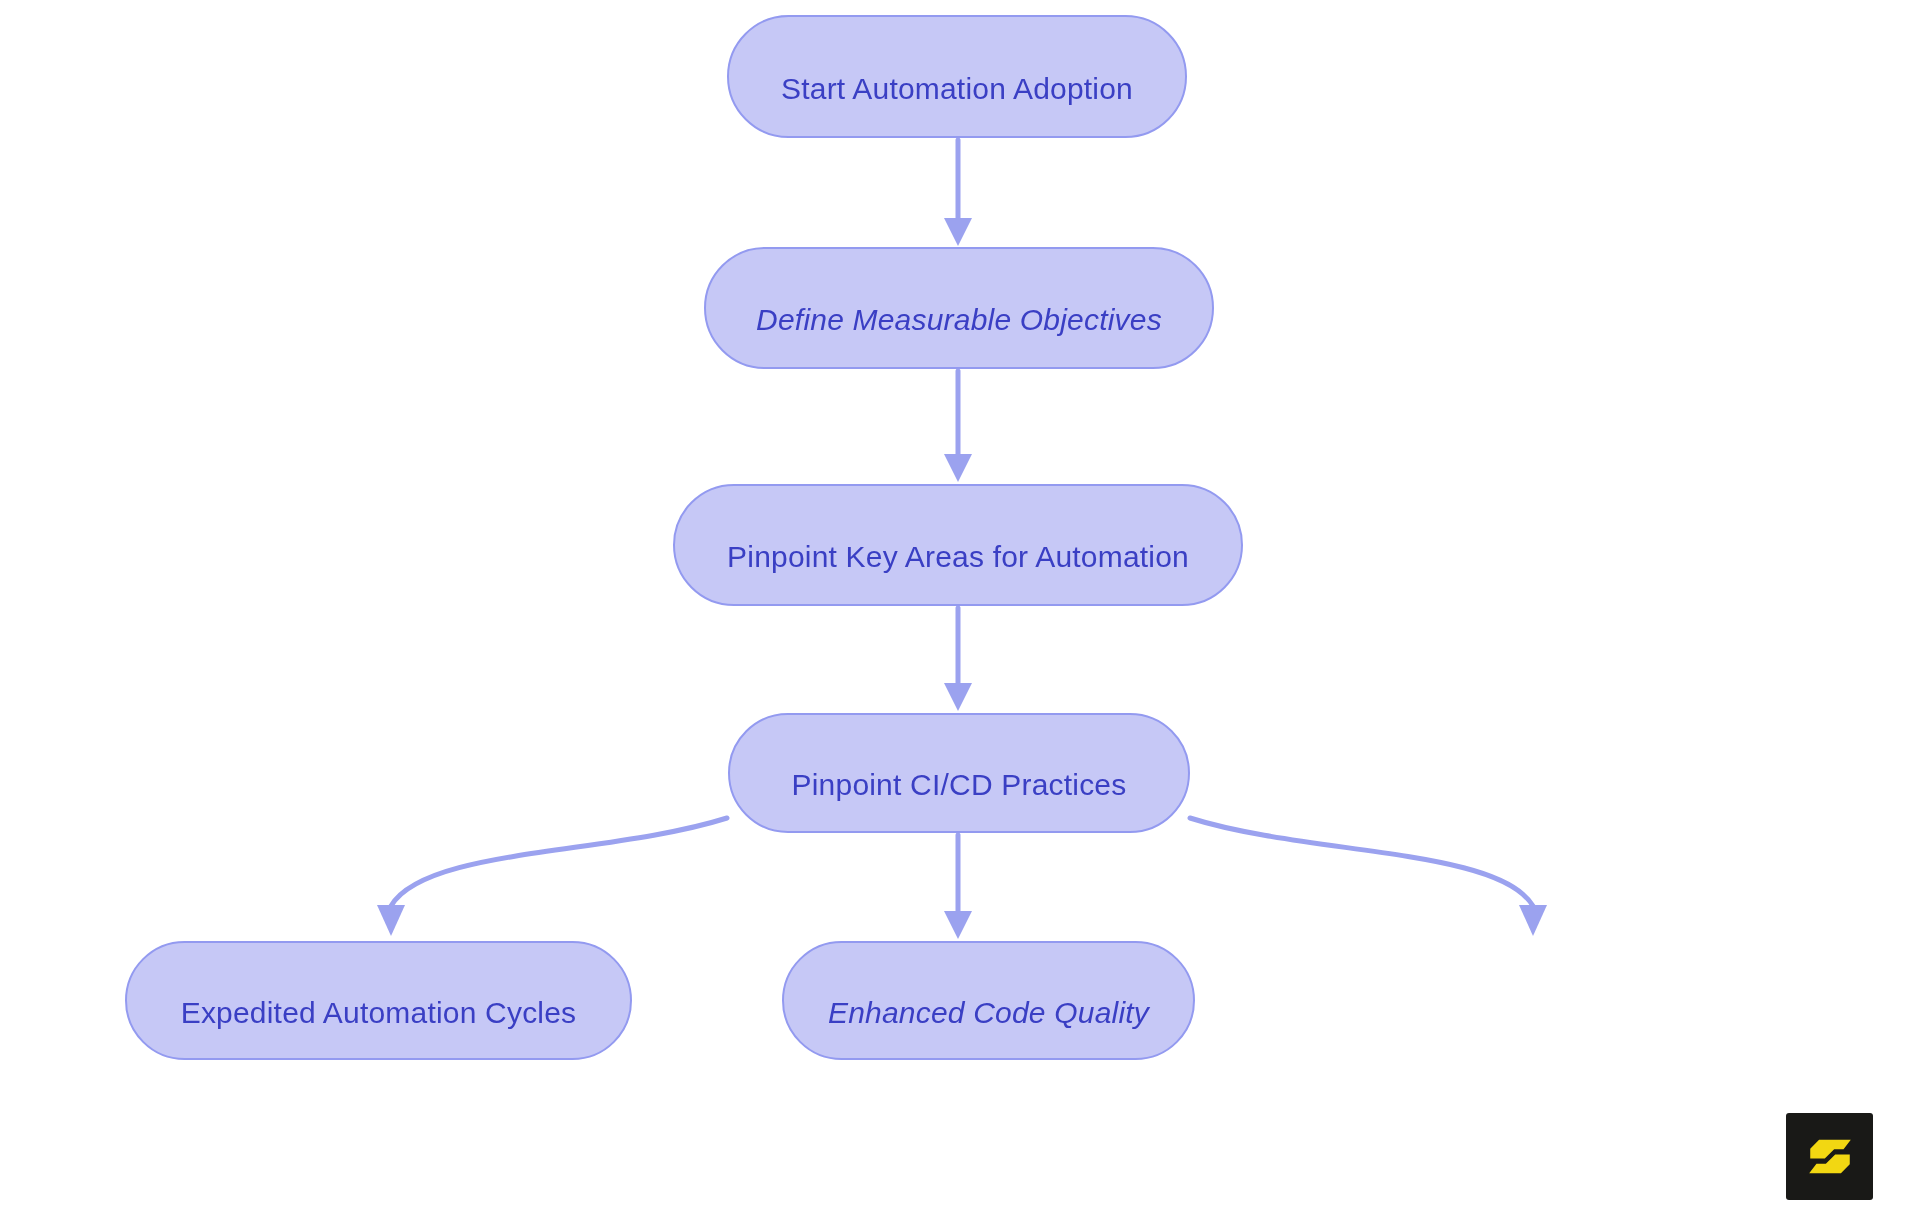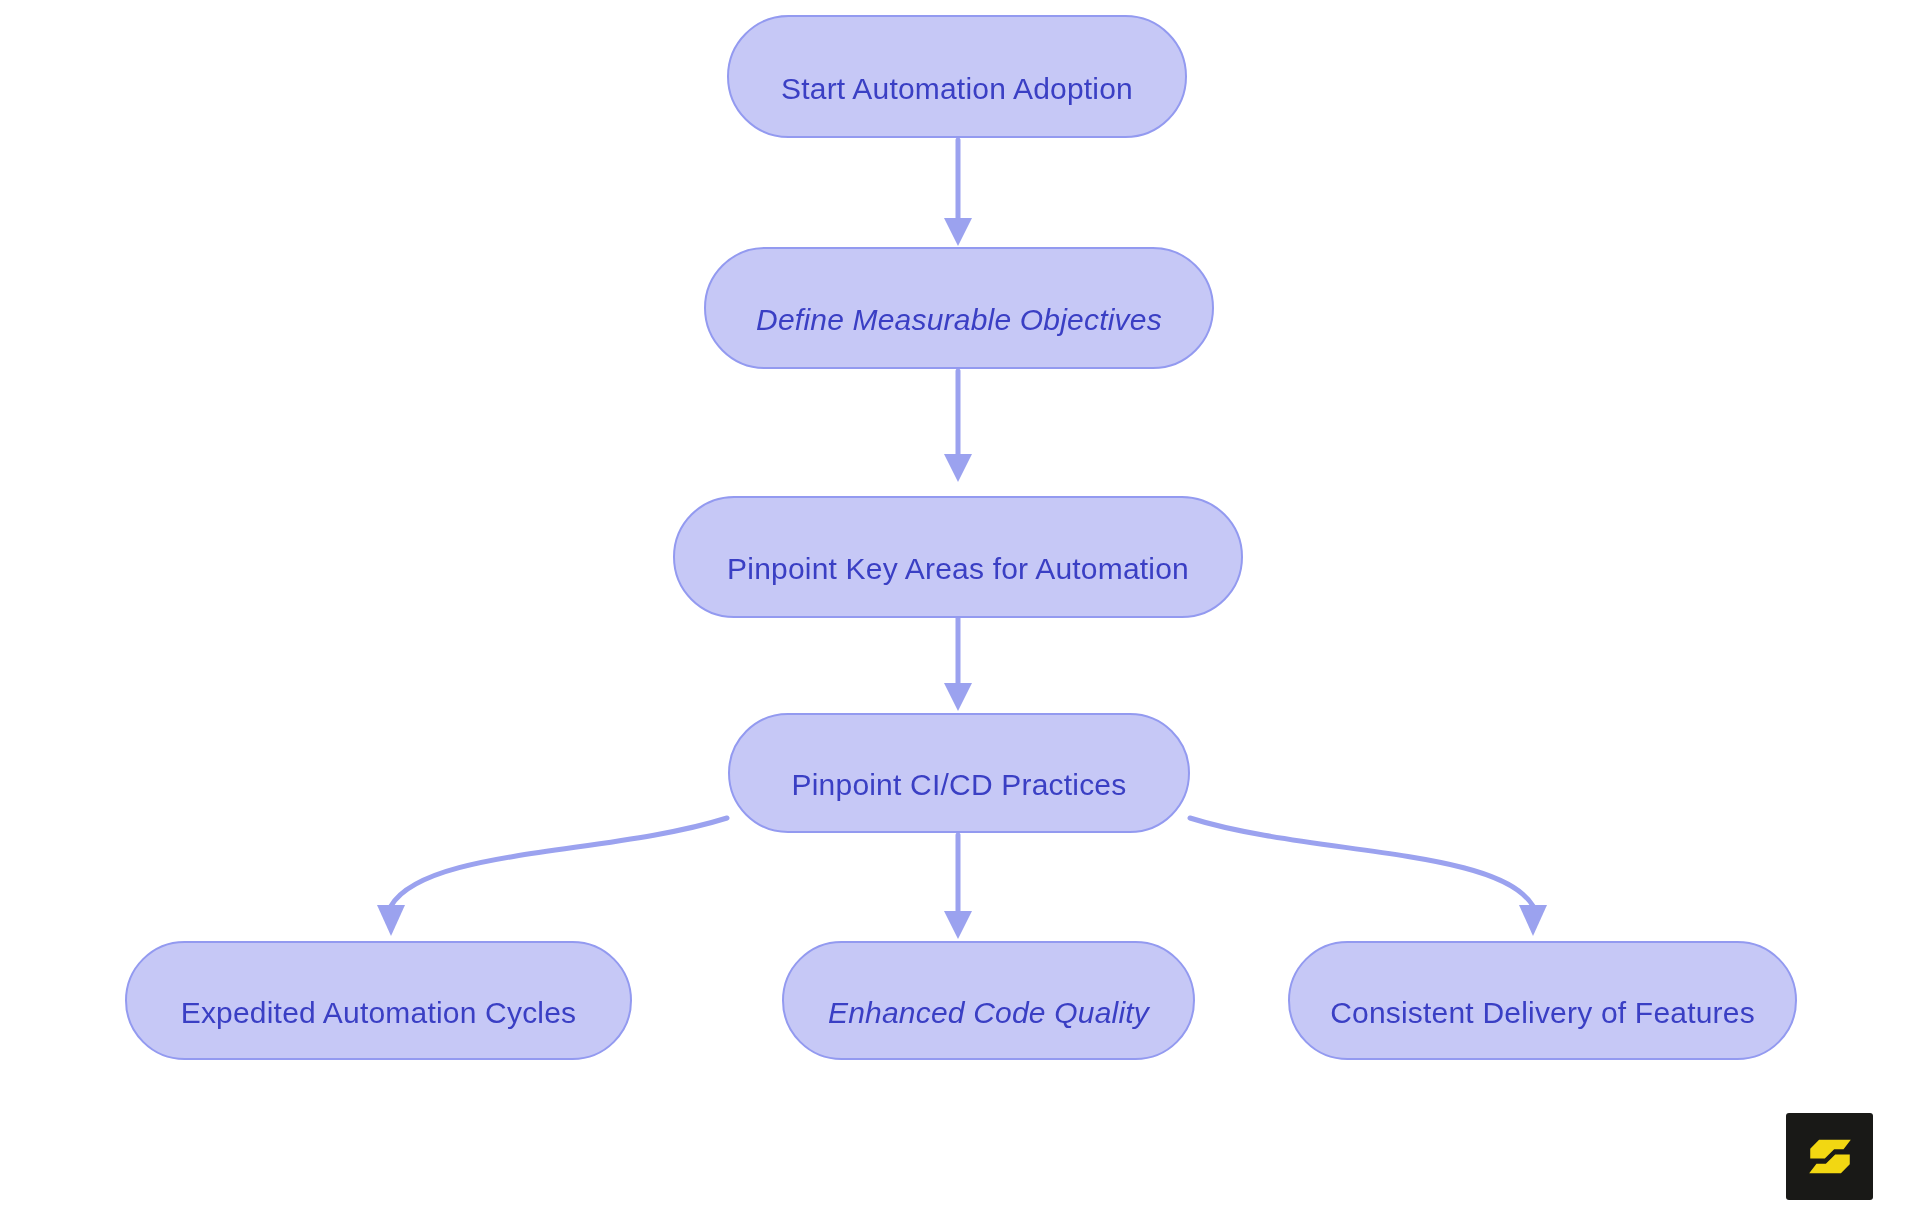--- a/index.html
+++ b/index.html
@@ -46,21 +46,21 @@
     color:var(--node-text);
     font-size:30px;
     line-height:1.2;
     text-align:center;
     white-space:nowrap;
     letter-spacing:0.2px;
     margin-top:24px;
   }
   #node-start     {left:727px;  top:15px;  width:460px; height:123px;}
   #node-define    {left:704px;  top:247px; width:510px; height:122px;font-style:italic;}
-  #node-pinpoint  {left:673px;  top:496px; width:570px; height:122px;justify-content:center;}
+  #node-pinpoint  {left:673px;  top:484px; width:570px; height:122px;justify-content:center;}
   #node-implement {left:728px;  top:713px; width:462px; height:120px;}
   #node-expedited {left:125px;  top:941px; width:507px; height:119px;}
   #node-enhanced  {left:782px;  top:941px; width:413px; height:119px;font-style:italic;}
   #node-consistent{left:1288px; top:941px; width:509px; height:119px;}
   #logo-badge{
     position:absolute;
     left:1786px; top:1113px;
     width:87px; height:87px;
     background:var(--logo-bg);
     border-radius:3px;
@@ -125,23 +125,20 @@
   </div>
 
   <div class="flow-node" id="node-expedited">
     <span class="node-label">Expedited Automation Cycles</span>
   </div>
 
   <div class="flow-node" id="node-enhanced">
     <span class="node-label">Enhanced Code Quality</span>
   </div>
 
-  <div class="flow-node" id="node-consistent">
-    <span class="node-label">Consistent Delivery of Features</span>
-  </div>
 
   <div id="logo-badge">
     <svg width="52" height="49" viewBox="0 0 100 94" xmlns="http://www.w3.org/2000/svg">
       <path class="s-glyph" d="M29,15 L90,15 L76,33 L58,33 L40,51 L12,51 L12,32 Z"></path>
       <path class="s-glyph" d="M71,79 L10,79 L24,61 L42,61 L60,43 L88,43 L88,62 Z"></path>
     </svg>
   </div>
 
 </div>
 

